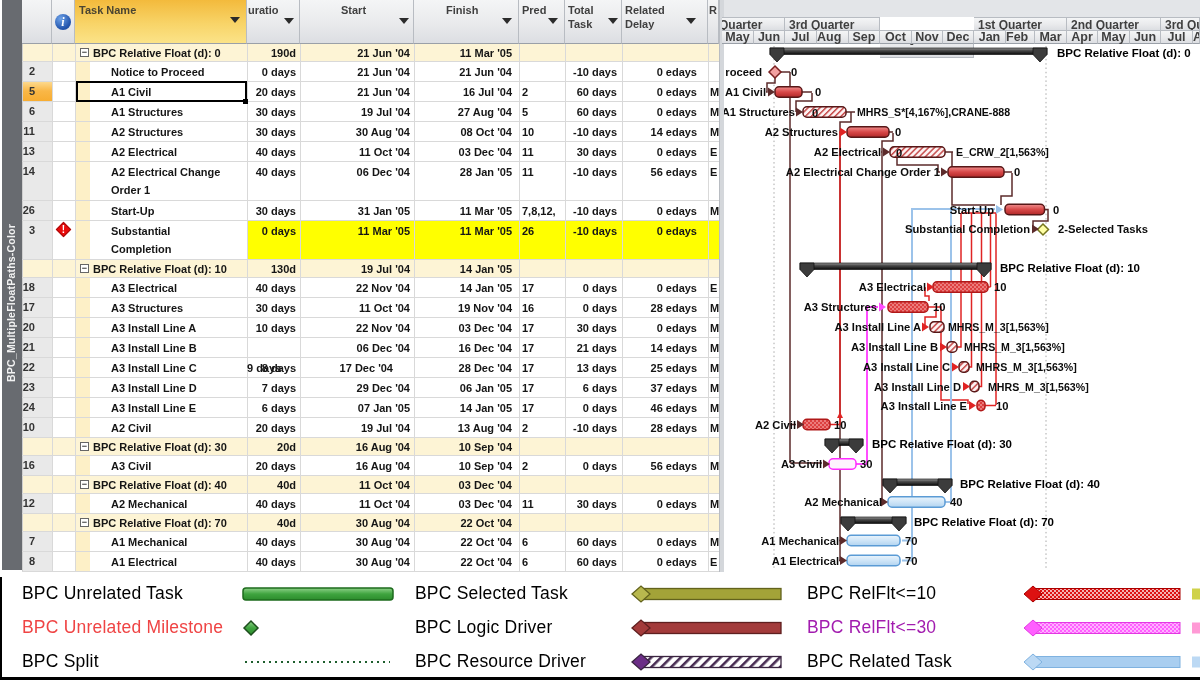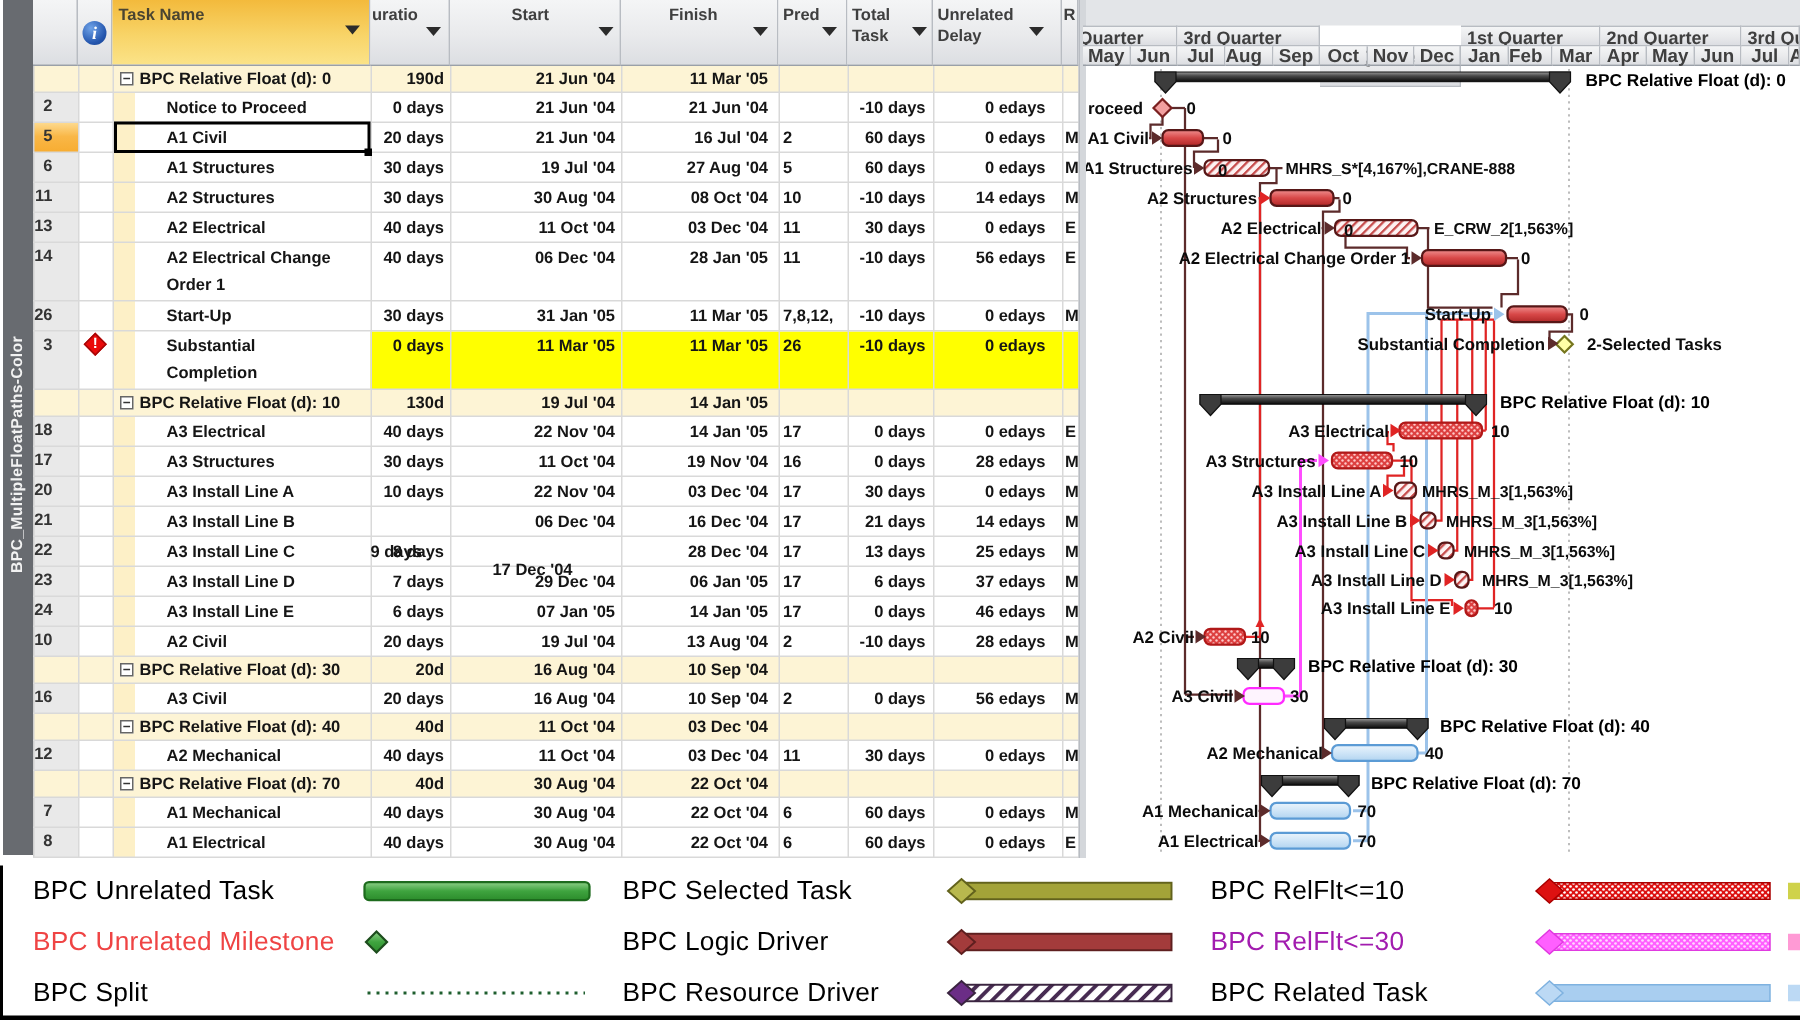--- a/index.html
+++ b/index.html
@@ -174,21 +174,21 @@
 <div class="t" style="left:247px;top:341px;width:49px;text-align:left;margin-top:20px;">9 days</div>
 <div class="t" style="left:300px;top:341px;width:110px;text-align:right;">06 Dec '04</div>
 <div class="t" style="left:414px;top:341px;width:98px;text-align:right;">16 Dec '04</div>
 <div class="t" style="left:522px;top:341px;width:40px;text-align:left;">17</div>
 <div class="t" style="left:565px;top:341px;width:52px;text-align:right;">21 days</div>
 <div class="t" style="left:622px;top:341px;width:75px;text-align:right;">14 edays</div>
 <div class="t" style="left:710px;top:341px;width:9px;text-align:left;">M</div>
 <div class="t" style="left:22px;top:360px;width:13px;text-align:right;color:#333">22</div>
 <div class="t" style="left:111px;top:361px;width:133px;text-align:left;">A3 Install Line C</div>
 <div class="t" style="left:247px;top:361px;width:49px;text-align:right;">8 days</div>
-<div class="t" style="left:300px;top:361px;width:110px;text-align:center;margin-top:12px;">17 Dec '04</div>
+<div class="t" style="left:283px;top:361px;width:110px;text-align:right;">17 Dec '04</div>
 <div class="t" style="left:414px;top:361px;width:98px;text-align:right;">28 Dec '04</div>
 <div class="t" style="left:522px;top:361px;width:40px;text-align:left;">17</div>
 <div class="t" style="left:565px;top:361px;width:52px;text-align:right;">13 days</div>
 <div class="t" style="left:622px;top:361px;width:75px;text-align:right;">25 edays</div>
 <div class="t" style="left:710px;top:361px;width:9px;text-align:left;">M</div>
 <div class="t" style="left:22px;top:380px;width:13px;text-align:right;color:#333">23</div>
 <div class="t" style="left:111px;top:381px;width:133px;text-align:left;">A3 Install Line D</div>
 <div class="t" style="left:247px;top:381px;width:49px;text-align:right;">7 days</div>
 <div class="t" style="left:300px;top:381px;width:110px;text-align:right;">29 Dec '04</div>
 <div class="t" style="left:414px;top:381px;width:98px;text-align:right;">06 Jan '05</div>
@@ -285,21 +285,21 @@
 <div class="a" style="left:284px;top:18px;width:0;height:0;border-left:5px solid transparent;border-right:5px solid transparent;border-top:6px solid #2b2b2b"></div>
 <div class="t" style="left:341px;top:3px;color:#3f3f3f;">Start</div>
 <div class="a" style="left:399px;top:18px;width:0;height:0;border-left:5px solid transparent;border-right:5px solid transparent;border-top:6px solid #2b2b2b"></div>
 <div class="t" style="left:446px;top:3px;color:#3f3f3f;">Finish</div>
 <div class="a" style="left:502px;top:18px;width:0;height:0;border-left:5px solid transparent;border-right:5px solid transparent;border-top:6px solid #2b2b2b"></div>
 <div class="t" style="left:522px;top:3px;color:#3f3f3f;">Pred</div>
 <div class="a" style="left:548px;top:18px;width:0;height:0;border-left:5px solid transparent;border-right:5px solid transparent;border-top:6px solid #2b2b2b"></div>
 <div class="t" style="left:568px;top:3px;color:#3f3f3f;">Total</div>
 <div class="t" style="left:568px;top:17px;color:#3f3f3f;">Task</div>
 <div class="a" style="left:608px;top:18px;width:0;height:0;border-left:5px solid transparent;border-right:5px solid transparent;border-top:6px solid #2b2b2b"></div>
-<div class="t" style="left:625px;top:3px;color:#3f3f3f;">Unrelated</div>
+<div class="t" style="left:625px;top:3px;color:#3f3f3f;">Related</div>
 <div class="t" style="left:625px;top:17px;color:#3f3f3f;">Delay</div>
 <div class="a" style="left:686px;top:18px;width:0;height:0;border-left:5px solid transparent;border-right:5px solid transparent;border-top:6px solid #2b2b2b"></div>
 <div class="t" style="left:709px;top:3px;color:#3f3f3f;">R</div>
 <div class="a" style="left:55px;top:14px;width:16px;height:16px;border-radius:50%;background:radial-gradient(circle at 35% 30%,#6fa3e8,#2456ae 65%,#163f8d);"></div>
 <div class="a" style="left:55px;top:14px;width:16px;height:16px;color:#fff;font:bold italic 12px 'Liberation Serif',serif;text-align:center;line-height:16px">i</div>
 <div class="a" style="left:719px;top:0;width:1px;height:572px;background:#b8bcc2"></div>
 <div class="a" style="left:720px;top:0;width:4px;height:572px;background:#d4d7db"></div>
 <div class="a" style="left:724px;top:0;width:476px;height:17px;background:#e3e5e8"></div>
 <div class="a" style="left:722px;top:17px;width:63px;height:14px;background:linear-gradient(180deg,#f4f5f6,#e9eaec 55%,#dcdee2);border-right:1px solid #b8bcc2;border-bottom:1px solid #b8bcc2;border-top:1px solid #b8bcc2;overflow:hidden">
     <span style="position:absolute;left:-3px;top:0;font:bold 12px/14px 'Liberation Sans';color:#3f3f3f;white-space:nowrap">Quarter</span>

